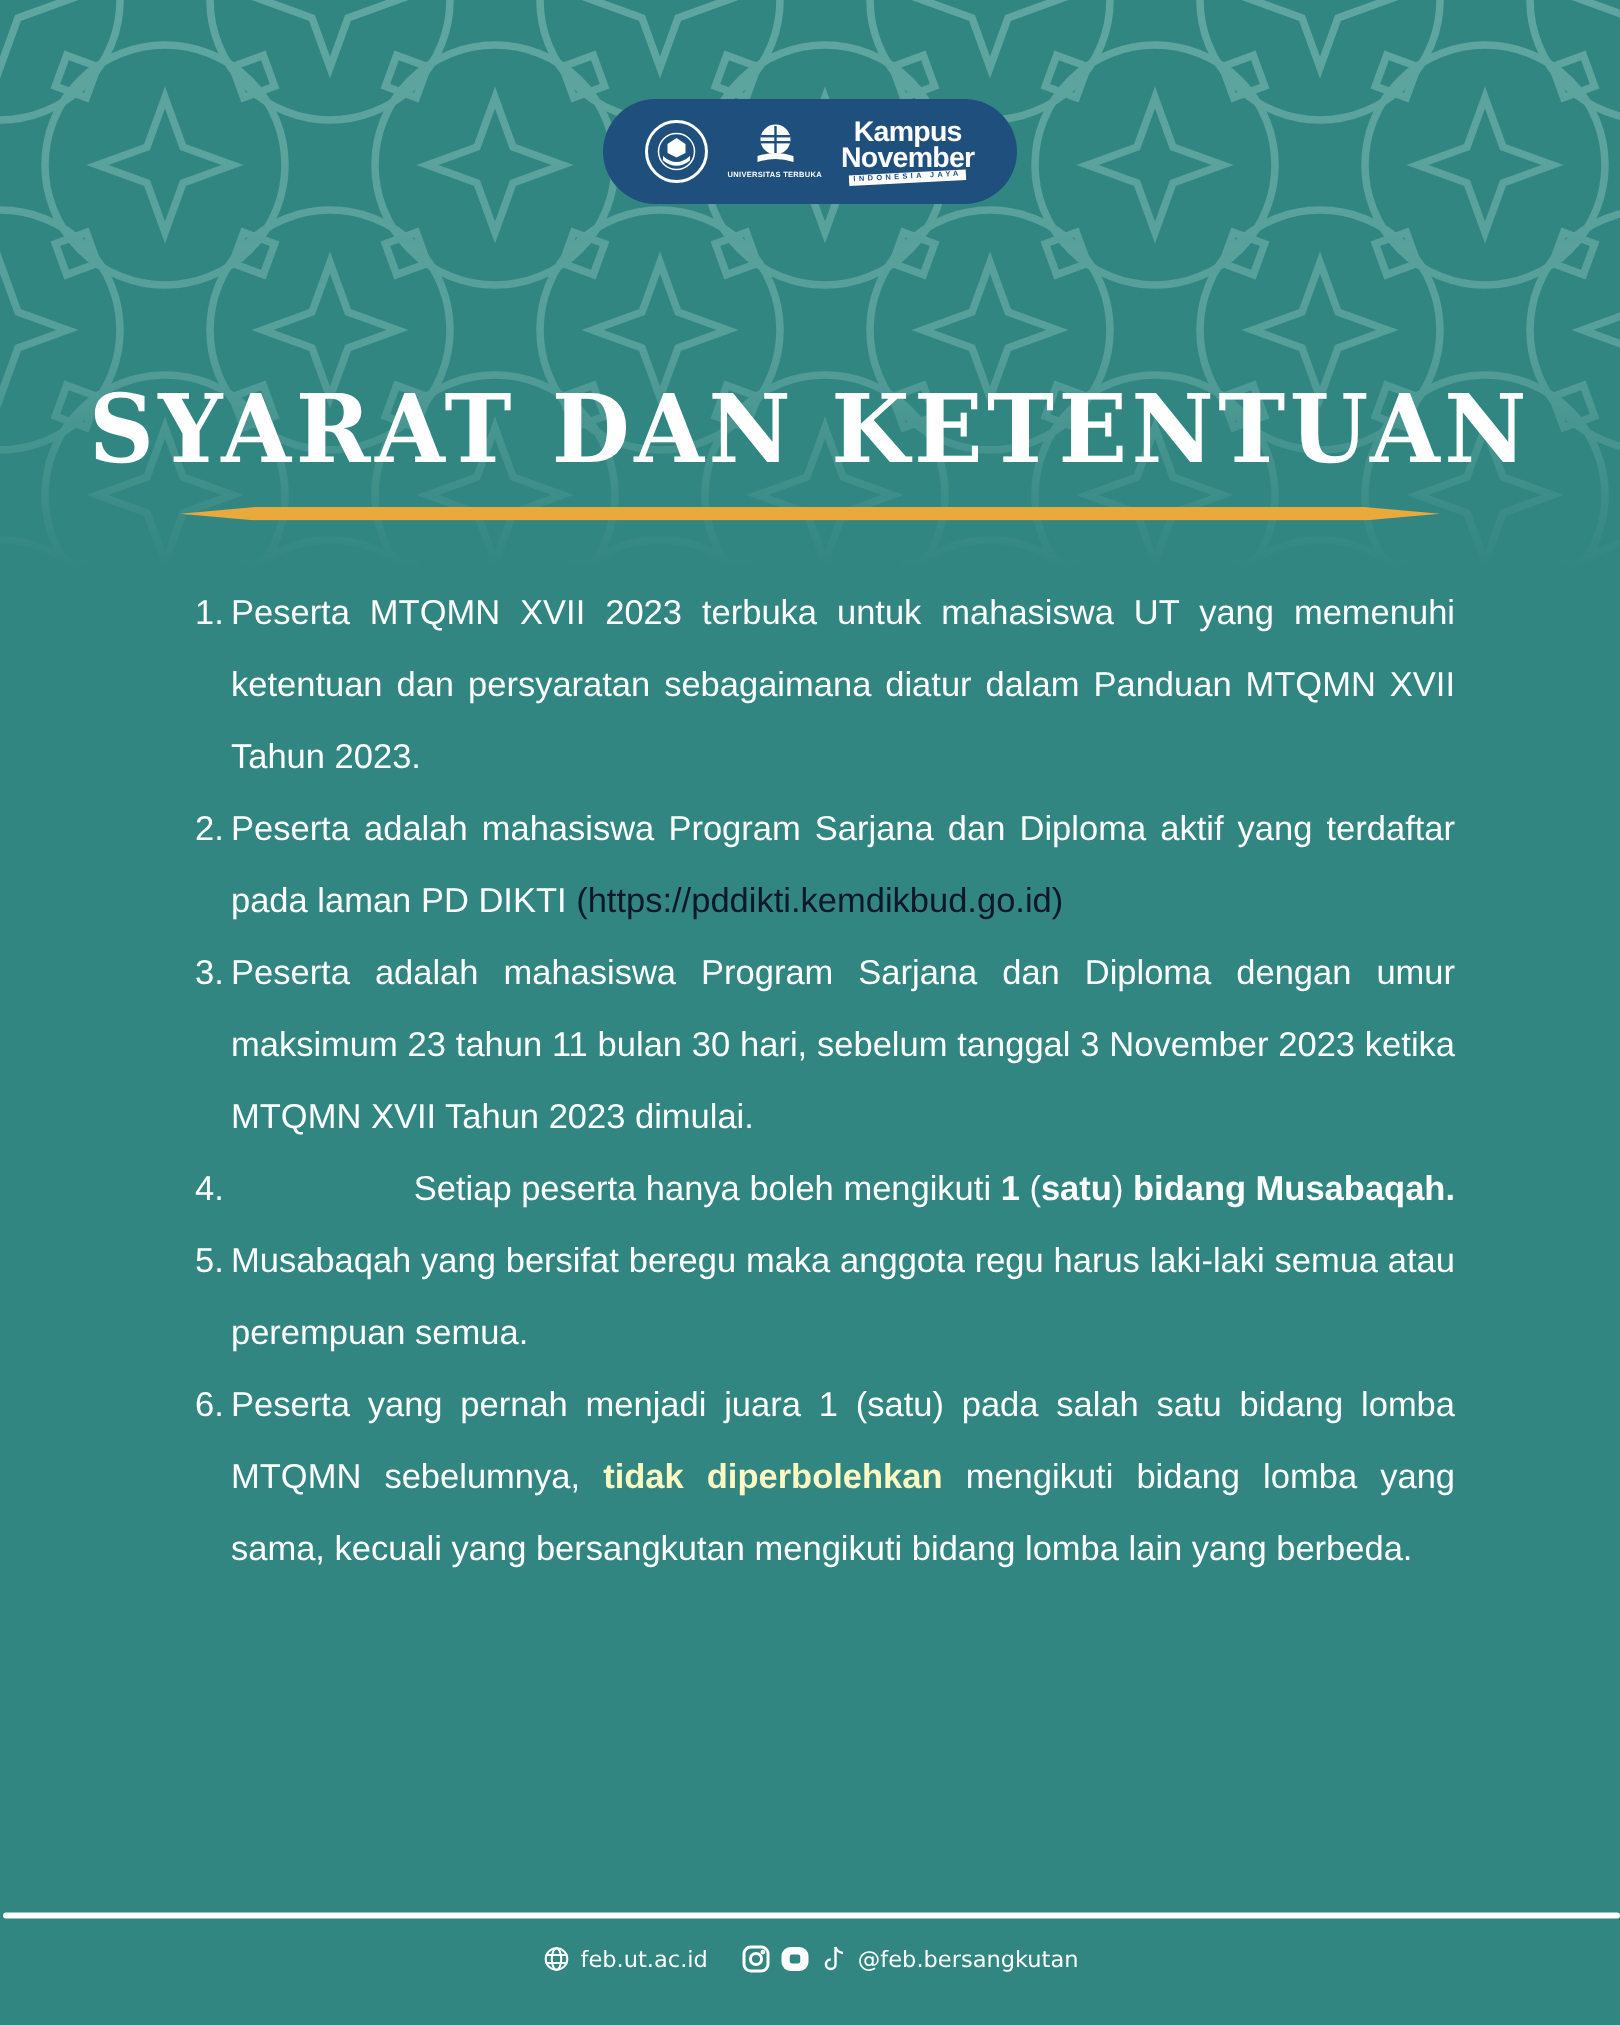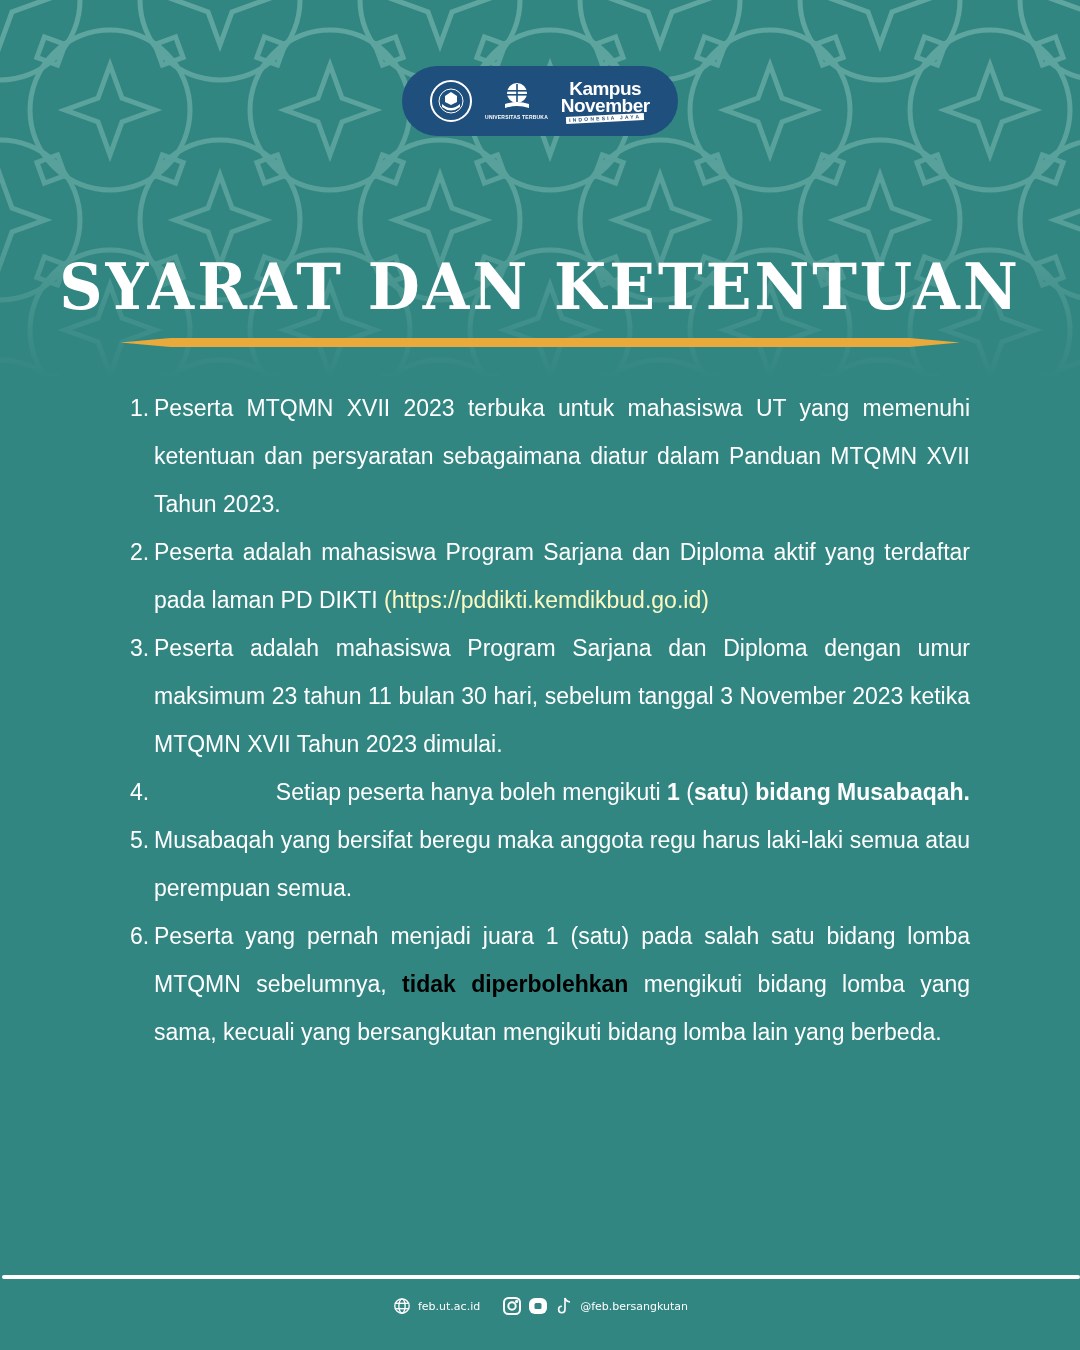--- a/index.html
+++ b/index.html
@@ -43,31 +43,31 @@
     }
     .list {
       position: absolute; left: 130px; top: 384px; width: 840px;
       list-style: none;
       font-family: "Liberation Sans", sans-serif;
       font-size: 23px; line-height: 48px;
     }
     .item { display: flex; }
     .num { width: 24px; flex: none; text-align: left; }
     .text { flex: 1; text-align: justify; }
-    .link { color: #fef9c3; }
+    .link { color: #0f172a; }
     .bold { font-weight: bold; }
-    .hl { color: #000000; font-weight: bold; }
+    .hl { color: #fef9c3; font-weight: bold; }
     .footer-line {
       position: absolute; left: 2px; top: 1275px; width: 1078px; height: 4px;
       background: #ffffff; border-radius: 2px;
     }
     .footer {
       position: absolute; top: 1296px; left: 0; width: 1080px;
       display: flex; justify-content: center; align-items: center; gap: 22px;
-      font-family: "DejaVu Sans", sans-serif; font-size: 11px; color: #fff;
+      font-family: "DejaVu Sans", sans-serif; font-size: 15px; color: #fff;
     }
     .f-group { display: flex; align-items: center; gap: 6px; }
     .ic { width: 20px; height: 20px; display: inline-flex; align-items: center; justify-content: center; }
   </style>
 </head>
 <body>
 
 <svg class="pattern" viewBox="0 0 1080 380" xmlns="http://www.w3.org/2000/svg">
   <defs>
     <pattern id="geo" x="0" y="0" width="220" height="220" patternUnits="userSpaceOnUse">

